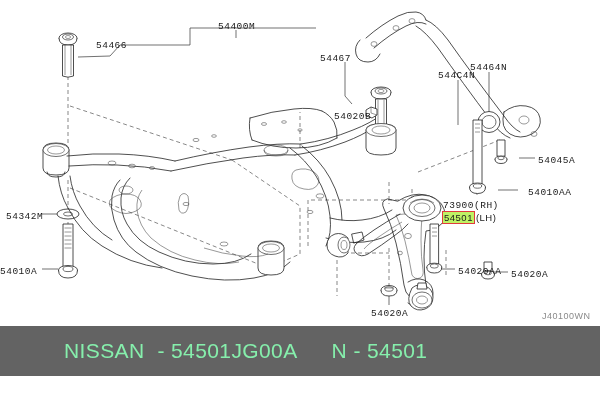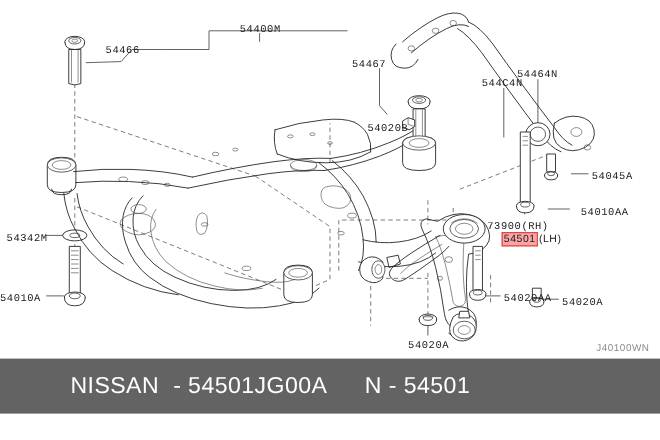--- a/index.html
+++ b/index.html
@@ -34,25 +34,24 @@
   }
   .hl-row {
     position: absolute;
     white-space: nowrap;
     font-size: 9.5px;
     letter-spacing: 0.5px;
     line-height: 11px;
     color: #1a1a1a;
   }
   .hl-row .hl-box {
-    background: #fca5a5;
+    background: #bef264;
     border: 1px solid #e03b3b;
     padding: 0 1px;
     margin-right: 1px;
-    margin-left: 14px;
   }
   #watermark {
     position: absolute;
     font-family: "Liberation Sans", sans-serif;
     font-size: 9px;
     letter-spacing: 0.5px;
     color: #8a8a8a;
   }
   #banner {
     position: absolute;
@@ -65,21 +64,21 @@
     align-items: center;
   }
   #banner-inner {
     display: flex;
     align-items: baseline;
     width: 100%;
     padding-left: 64px;
     box-sizing: border-box;
   }
   .banner-text {
-    color: #ffffff;
+    color: #86efac;
     font-family: "Liberation Sans", sans-serif;
     font-size: 21px;
     letter-spacing: 0.4px;
     white-space: nowrap;
   }
   #banner-brand { margin-right: 13px; }
   #banner-sub   { margin-right: 6px; }
   #banner-sep   { margin-right: 6px; }
   #banner-part  { margin-right: 34px; }
   #banner-code  { }

